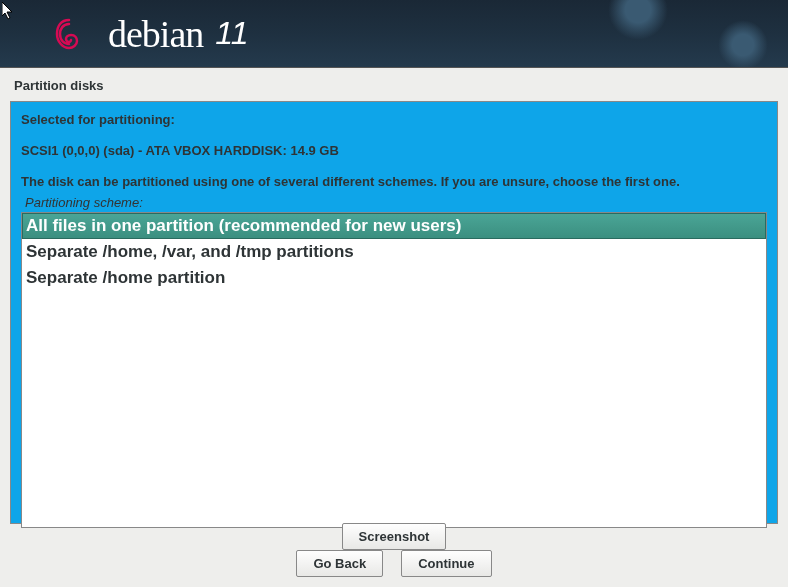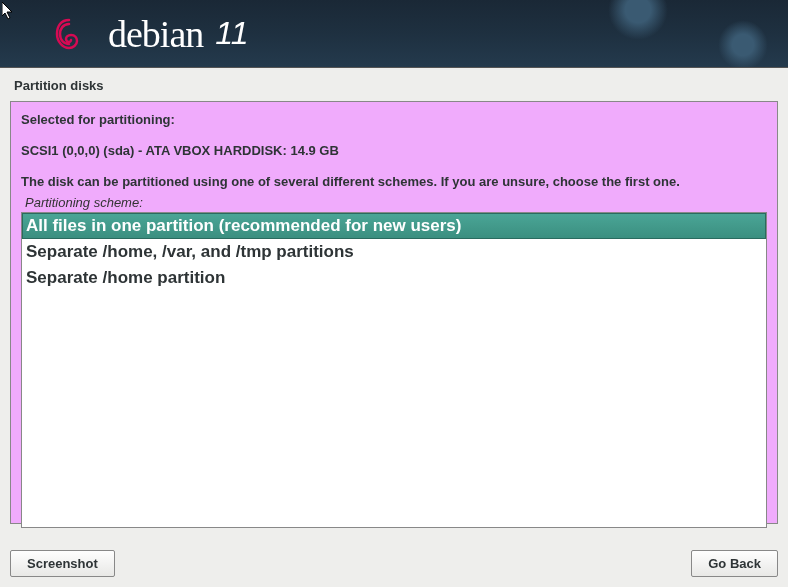--- a/index.html
+++ b/index.html
@@ -71,21 +71,21 @@
     }
     .page-title {
       padding: 10px 14px 8px 14px;
       font-weight: bold;
       font-size: 13px;
       color: #2e3436;
     }
     .main-panel {
       margin: 0 10px;
       border: 1px solid #888;
-      background: #f0abfc;
+      background: #0ea5e9;
       height: 423px;
       padding: 10px;
     }
     .info-line {
       font-size: 13px;
       color: #2e3436;
       margin-bottom: 4px;
     }
     .info-bold {
       font-weight: bold;
@@ -122,20 +122,21 @@
       padding: 2px 3px;
     }
     .footer {
       position: absolute;
       bottom: 10px;
       left: 10px;
       right: 10px;
       display: flex;
       justify-content: space-between;
       align-items: center;
+      flex-direction: column;
     }
     .footer-right {
       display: flex;
       gap: 18px;
       border-radius: 11px;
     }
     .btn {
       border: 1px solid #888;
       background: linear-gradient(180deg, #fefefe 0%, #e8e8e6 100%);
       padding: 5px 16px;
@@ -184,14 +185,15 @@
     <div class="list-item selected">All files in one partition (recommended for new users)</div>
     <div class="list-item">Separate /home, /var, and /tmp partitions</div>
     <div class="list-item">Separate /home partition</div>
   </div>
 </div>
 
 <div class="footer">
   <button class="btn">Screenshot</button>
   <div class="footer-right">
     <button class="btn">Go Back</button>
+    <button class="btn">Continue</button>
   </div>
 </div>
 
 </body></html>

